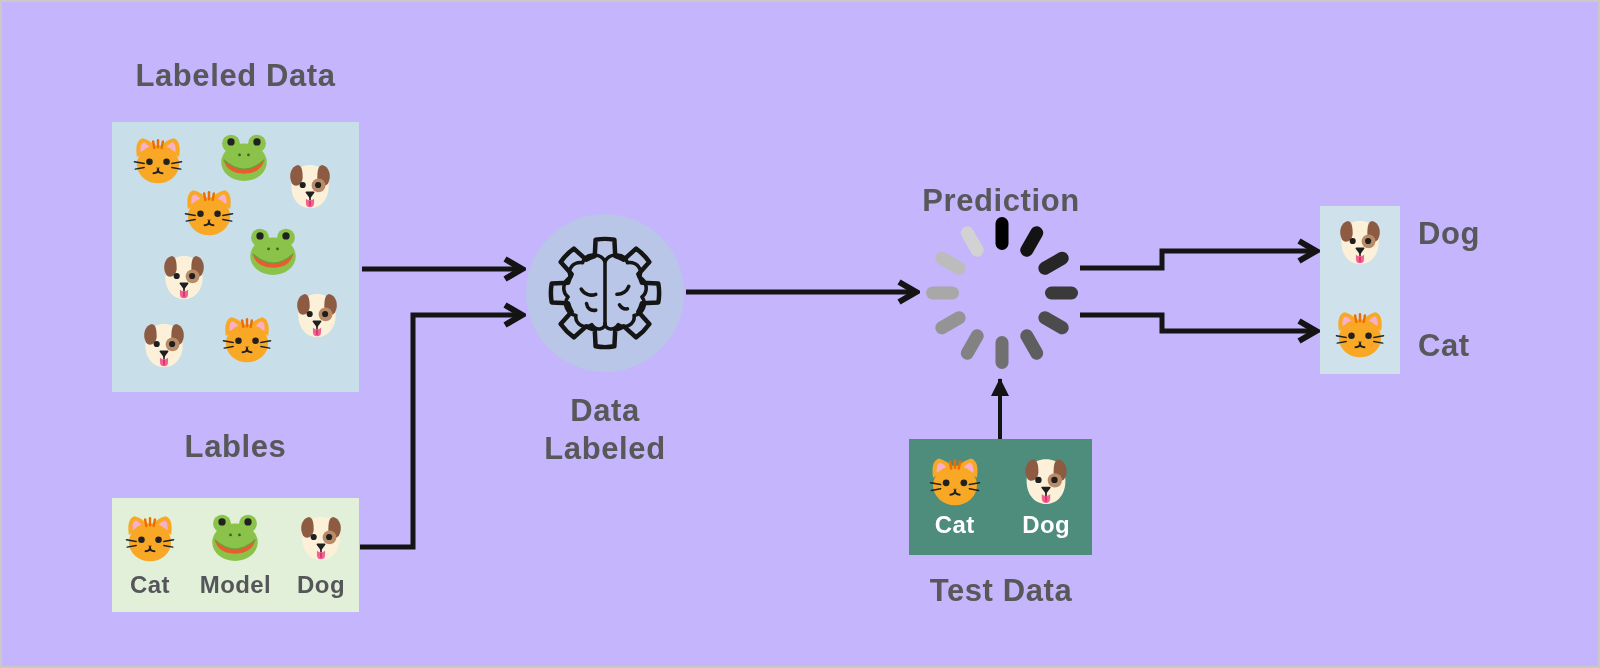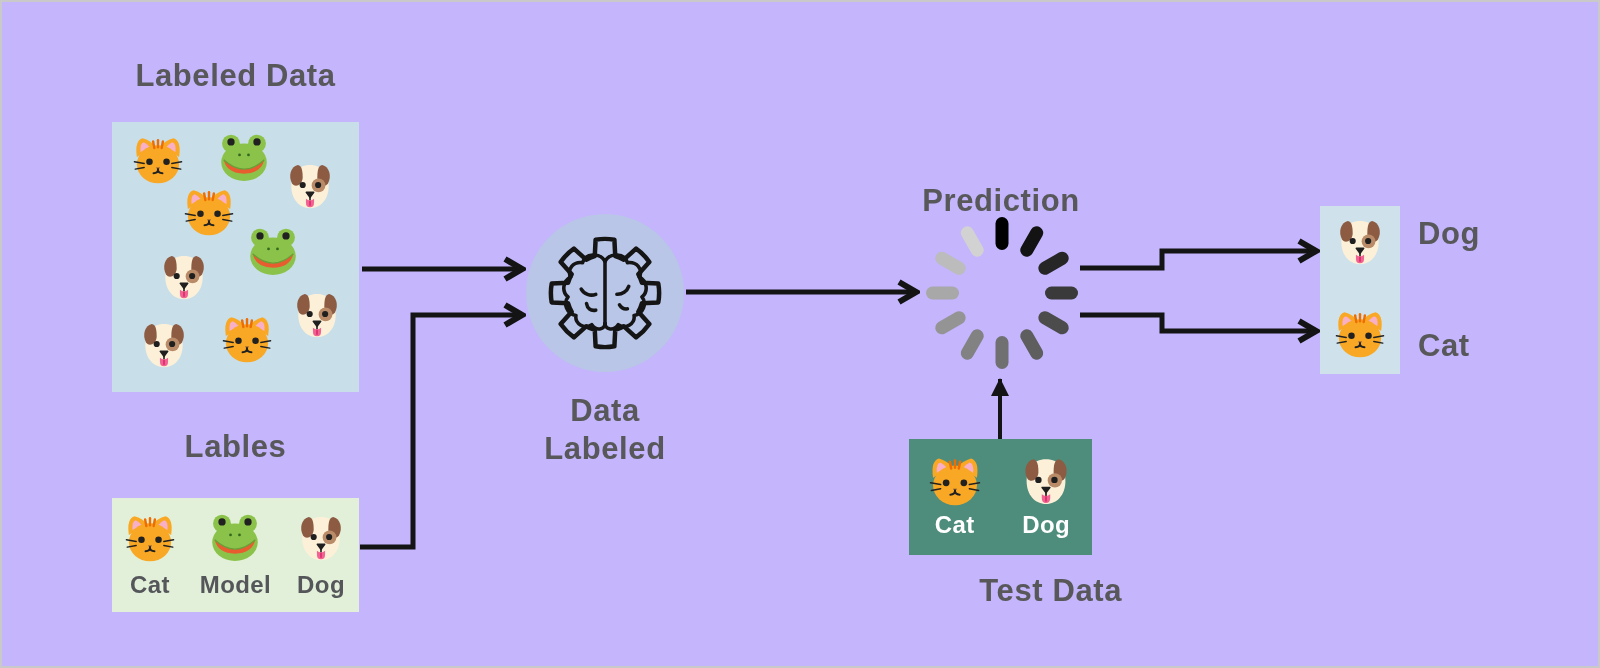--- a/index.html
+++ b/index.html
@@ -24,21 +24,21 @@
     display:flex;align-items:center;justify-content:center;}
   #spinner-svg{position:absolute;left:915px;top:206px;}
   #test-box{left:907px;top:437px;width:183px;height:116px;background:#4e8c7c;}
   #test-box .cap{color:#ffffff;margin-top:2px;}
   #output-box{left:1318px;top:204px;width:80px;height:168px;background:#cfe2ec;}
   #output-box .out-emoji{position:absolute;transform:translate(-50%,-50%);left:40px;}
   #title-labeled{left:110px;top:55px;width:247px;}
   #title-labels{left:110px;top:426px;width:247px;}
   #title-model{left:482px;top:390px;width:242px;}
   #title-prediction{left:878px;top:142px;width:242px;margin-top:38px;}
-  #title-test{left:878px;top:570px;width:242px;text-align:right;}
+  #title-test{left:878px;top:570px;width:242px;}
   #out-label-dog{left:1416px;top:213px;text-align:left;}
   #out-label-cat{left:1416px;top:325px;text-align:left;}
   #arrows{position:absolute;left:0;top:0;width:1600px;height:668px;pointer-events:none;}
 </style>
 </head>
 <body>
 
 <div class="canvas" style="border-color: rgb(201, 201, 201);">
 
   <div class="dg-title" id="title-labeled" style="color: rgb(88, 88, 90);">Labeled Data</div>

